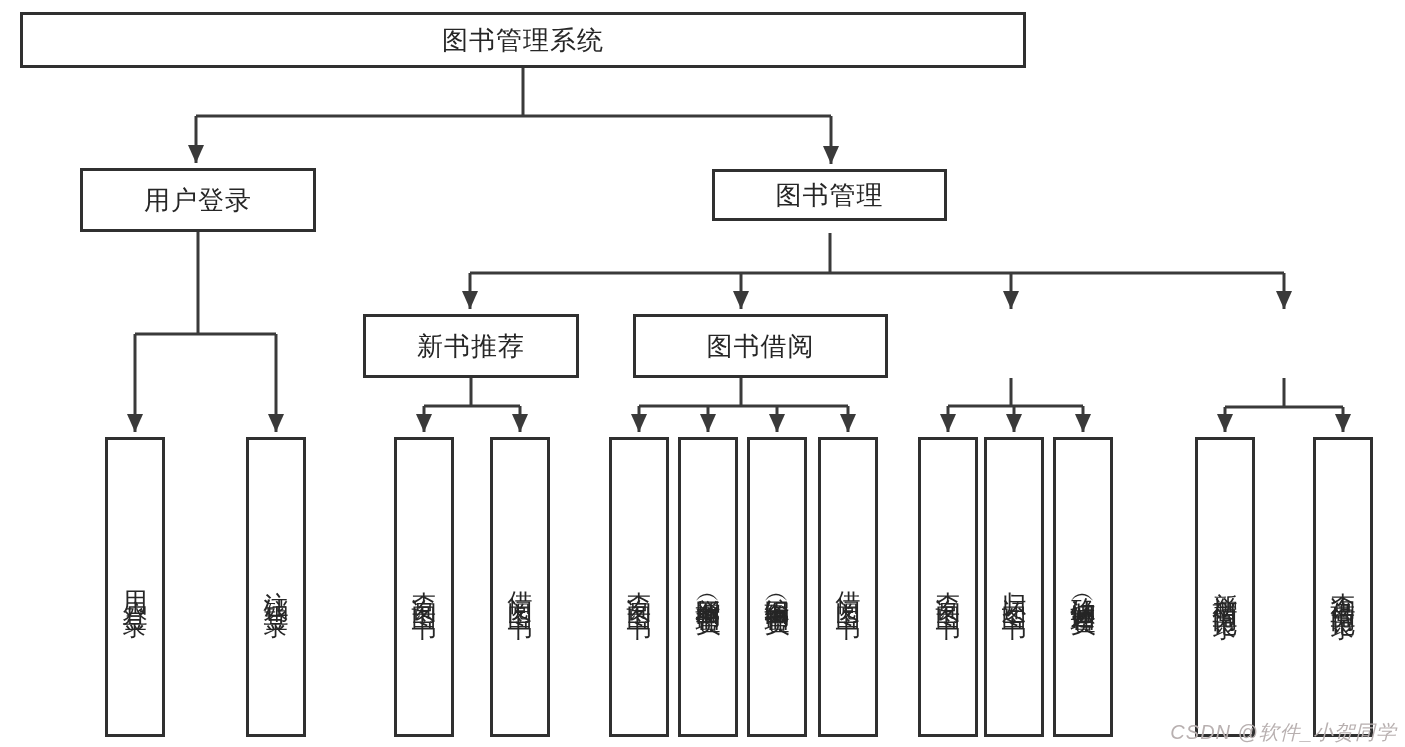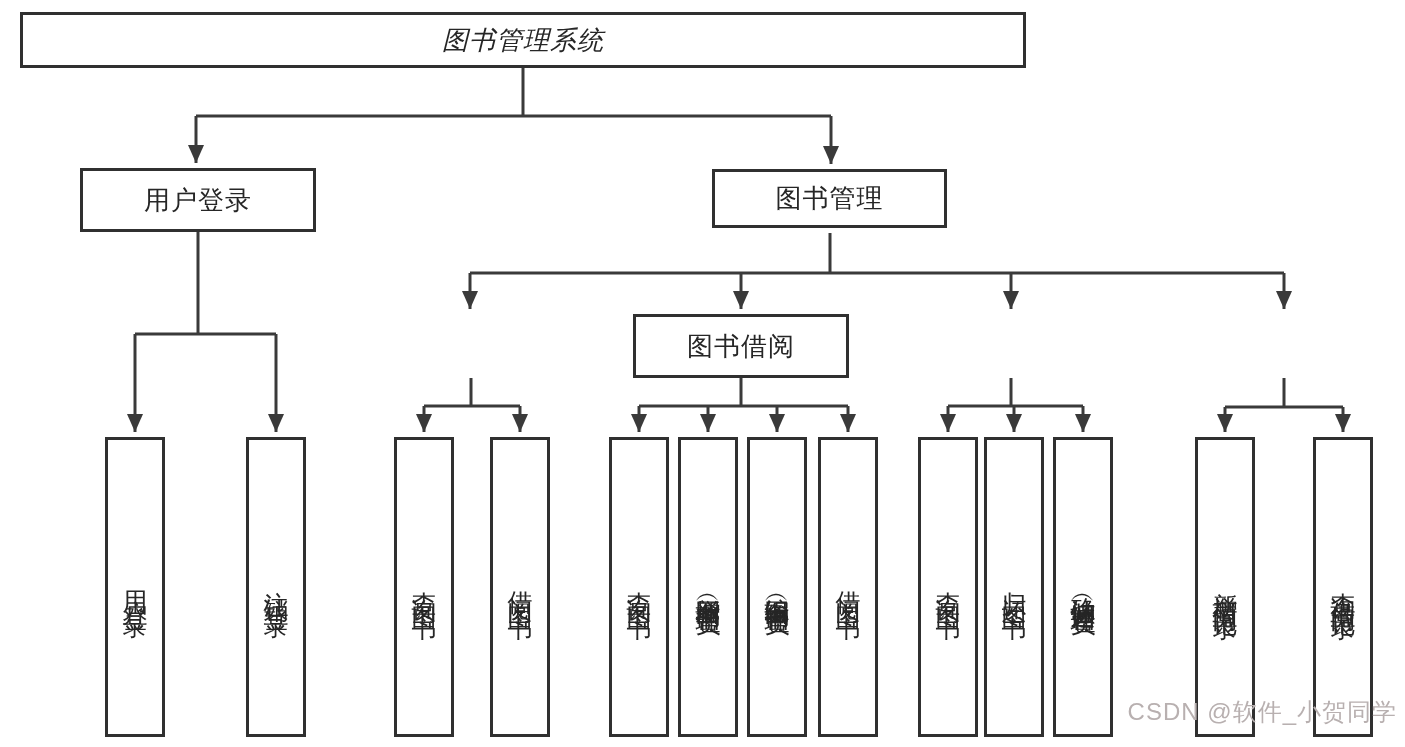--- a/index.html
+++ b/index.html
@@ -25,22 +25,22 @@
     position:absolute;width:60px;height:300px;border:3px solid var(--box-border);
     background:var(--background);display:flex;align-items:center;justify-content:center;
   }
   .vlabel{
     writing-mode:vertical-rl;text-orientation:mixed;
     font-size:25px;color:var(--text);line-height:1;letter-spacing:8px;
   }
   .vlabel.s-med{letter-spacing:5px;}
   .vlabel.s-long{letter-spacing:2px;}
   .watermark{
-    position:absolute;right:8px;bottom:19px;
-    font-size:24px;color:var(--watermark);letter-spacing:1px;white-space:nowrap;
+    position:absolute;right:8px;bottom:1px;
+    font-size:20px;color:var(--watermark);letter-spacing:1px;white-space:nowrap;font-style:italic;
   }
 </style>
 </head>
 <body>
 
 <div class="stage">
 
   <svg class="wires" viewBox="0 0 1405 747">
     <defs>
       <marker id="arrow" viewBox="0 -9 20 18" refX="18" refY="0" markerWidth="20" markerHeight="18" markerUnits="userSpaceOnUse" orient="auto">
@@ -75,26 +75,27 @@
     <path class="edge" d="M1011,378 V406 M948,406 H1083"></path>
     <path class="edge" d="M948,406 V432" marker-end="url(#arrow)"></path>
     <path class="edge" d="M1014,406 V432" marker-end="url(#arrow)"></path>
     <path class="edge" d="M1083,406 V432" marker-end="url(#arrow)"></path>
 
     <path class="edge" d="M1284,378 V407 M1225,407 H1343"></path>
     <path class="edge" d="M1225,407 V432" marker-end="url(#arrow)"></path>
     <path class="edge" d="M1343,407 V432" marker-end="url(#arrow)"></path>
   </svg>
 
-  <div class="hbox" style="left:20px;top:12px;width:1006px;height:56px;font-style:italic;">图书管理系统</div>
+  <div class="hbox" style="left:20px;top:12px;width:1006px;height:56px;">图书管理系统</div>
 
   <div class="hbox" style="left:80px;top:168px;width:236px;height:64px;">用户登录</div>
-  <div class="hbox" style="left:712px;top:169px;width:235px;height:59px;">图书管理</div>
+  <div class="hbox" style="left:712px;top:169px;width:235px;height:52px;">图书管理</div>
 
-  <div class="hbox" style="left:633px;top:314px;width:216px;height:64px;">图书借阅</div>
+  <div class="hbox" style="left:363px;top:314px;width:216px;height:64px;">新书推荐</div>
+  <div class="hbox" style="left:633px;top:314px;width:255px;height:64px;">图书借阅</div>
 
   <div class="vbox" style="left:105px;top:437px;">
     <span class="vlabel">用户登录</span>
   </div>
   <div class="vbox" style="left:246px;top:437px;">
     <span class="vlabel">注销登录</span>
   </div>
 
   <div class="vbox" style="left:394px;top:437px;">
     <span class="vlabel">查询图书</span>

